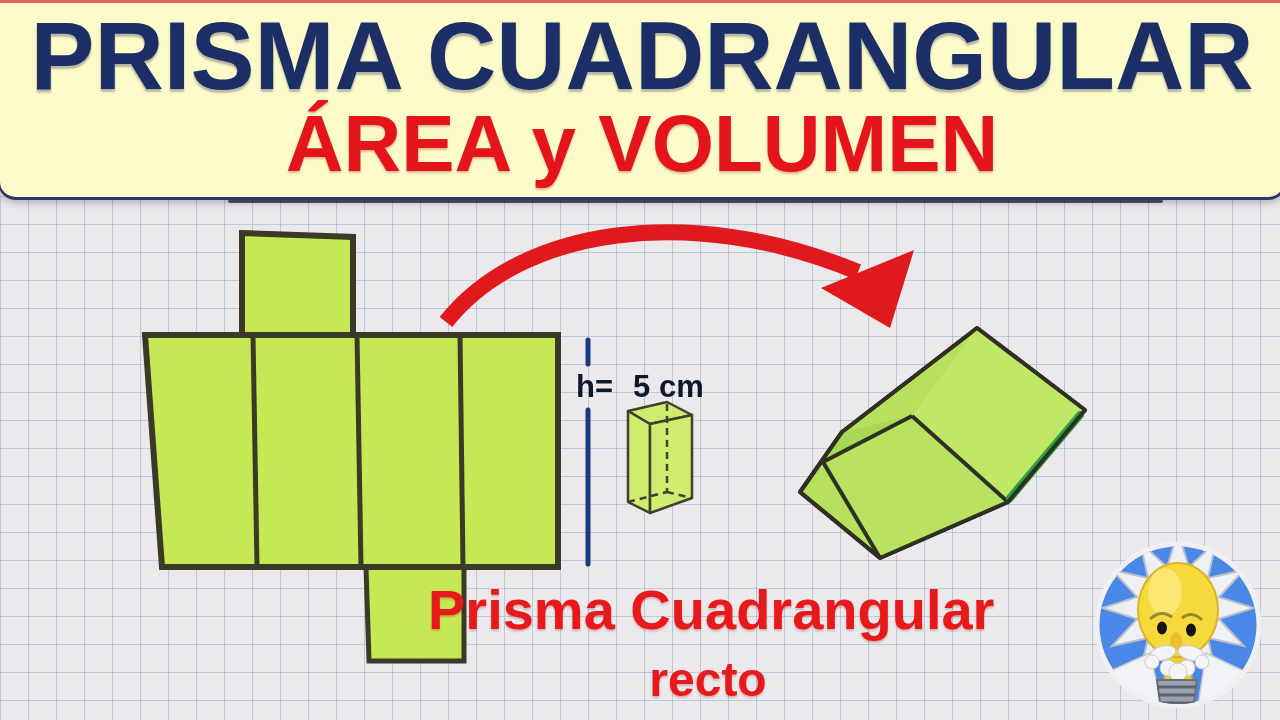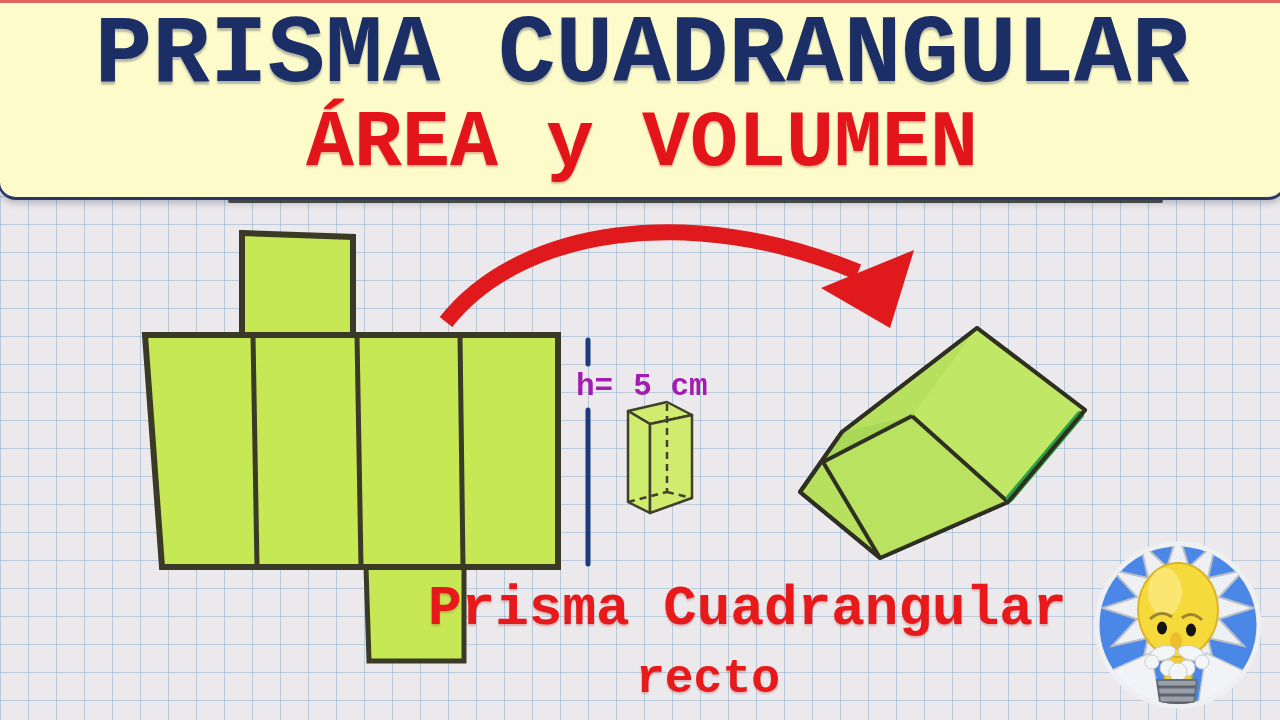--- a/index.html
+++ b/index.html
@@ -1,18 +1,18 @@
 <!DOCTYPE html>
 <html><head>
 <meta charset="utf-8">
 <style>
   html,body{margin:0;padding:0;background:#777;}
   #stage{
     position:relative;width:1280px;height:720px;overflow:hidden;
-    font-family:Liberation Mono, monospace;
+    font-family:Liberation Sans, sans-serif;
     background:#ebe9ec;
   }
   
   #paper{
     position:absolute;left:0;top:196px;width:1280px;height:524px;
     background-color:#ebe9ec;
     background-image:
       repeating-linear-gradient(to right, rgba(122,162,198,.45) 0 1px, transparent 1px 28px),
       repeating-linear-gradient(to bottom, rgba(122,162,198,.42) 0 1px, transparent 1px 28px);
   }
@@ -41,21 +41,21 @@
   #subtitle{
     position:absolute;left:0;top:104px;width:100%;margin:0;
     text-align:center;font-size:80px;line-height:1;font-weight:bold;
     color:#e3151a;
     text-shadow:0 2px 2px rgba(150,30,30,.3);
     white-space:nowrap;
   }
   
   #diagram{position:absolute;left:0;top:200px;width:1280px;height:520px;}
   
-  .navy-label{color:#a21caf;font-weight:bold;position:absolute;white-space:nowrap;}
+  .navy-label{color:#0f172a;font-weight:bold;position:absolute;white-space:nowrap;}
   #height-label{left:576px;top:369px;font-size:31px;}
   #height-label .gap{display:inline-block;width:20px;}
   #base-label{left:1072px;top:430px;font-size:25px;line-height:29px;}
   .caption-line{position:absolute;width:560px;left:428px;text-align:center;
     color:#e7191b;font-weight:bold;white-space:nowrap;
     text-shadow:0 2px 2px rgba(150,20,20,.25);}
   #caption-line1{top:577px;font-size:56px;}
   #caption-line2{top:652px;font-size:48px;}
 </style>
 </head>

